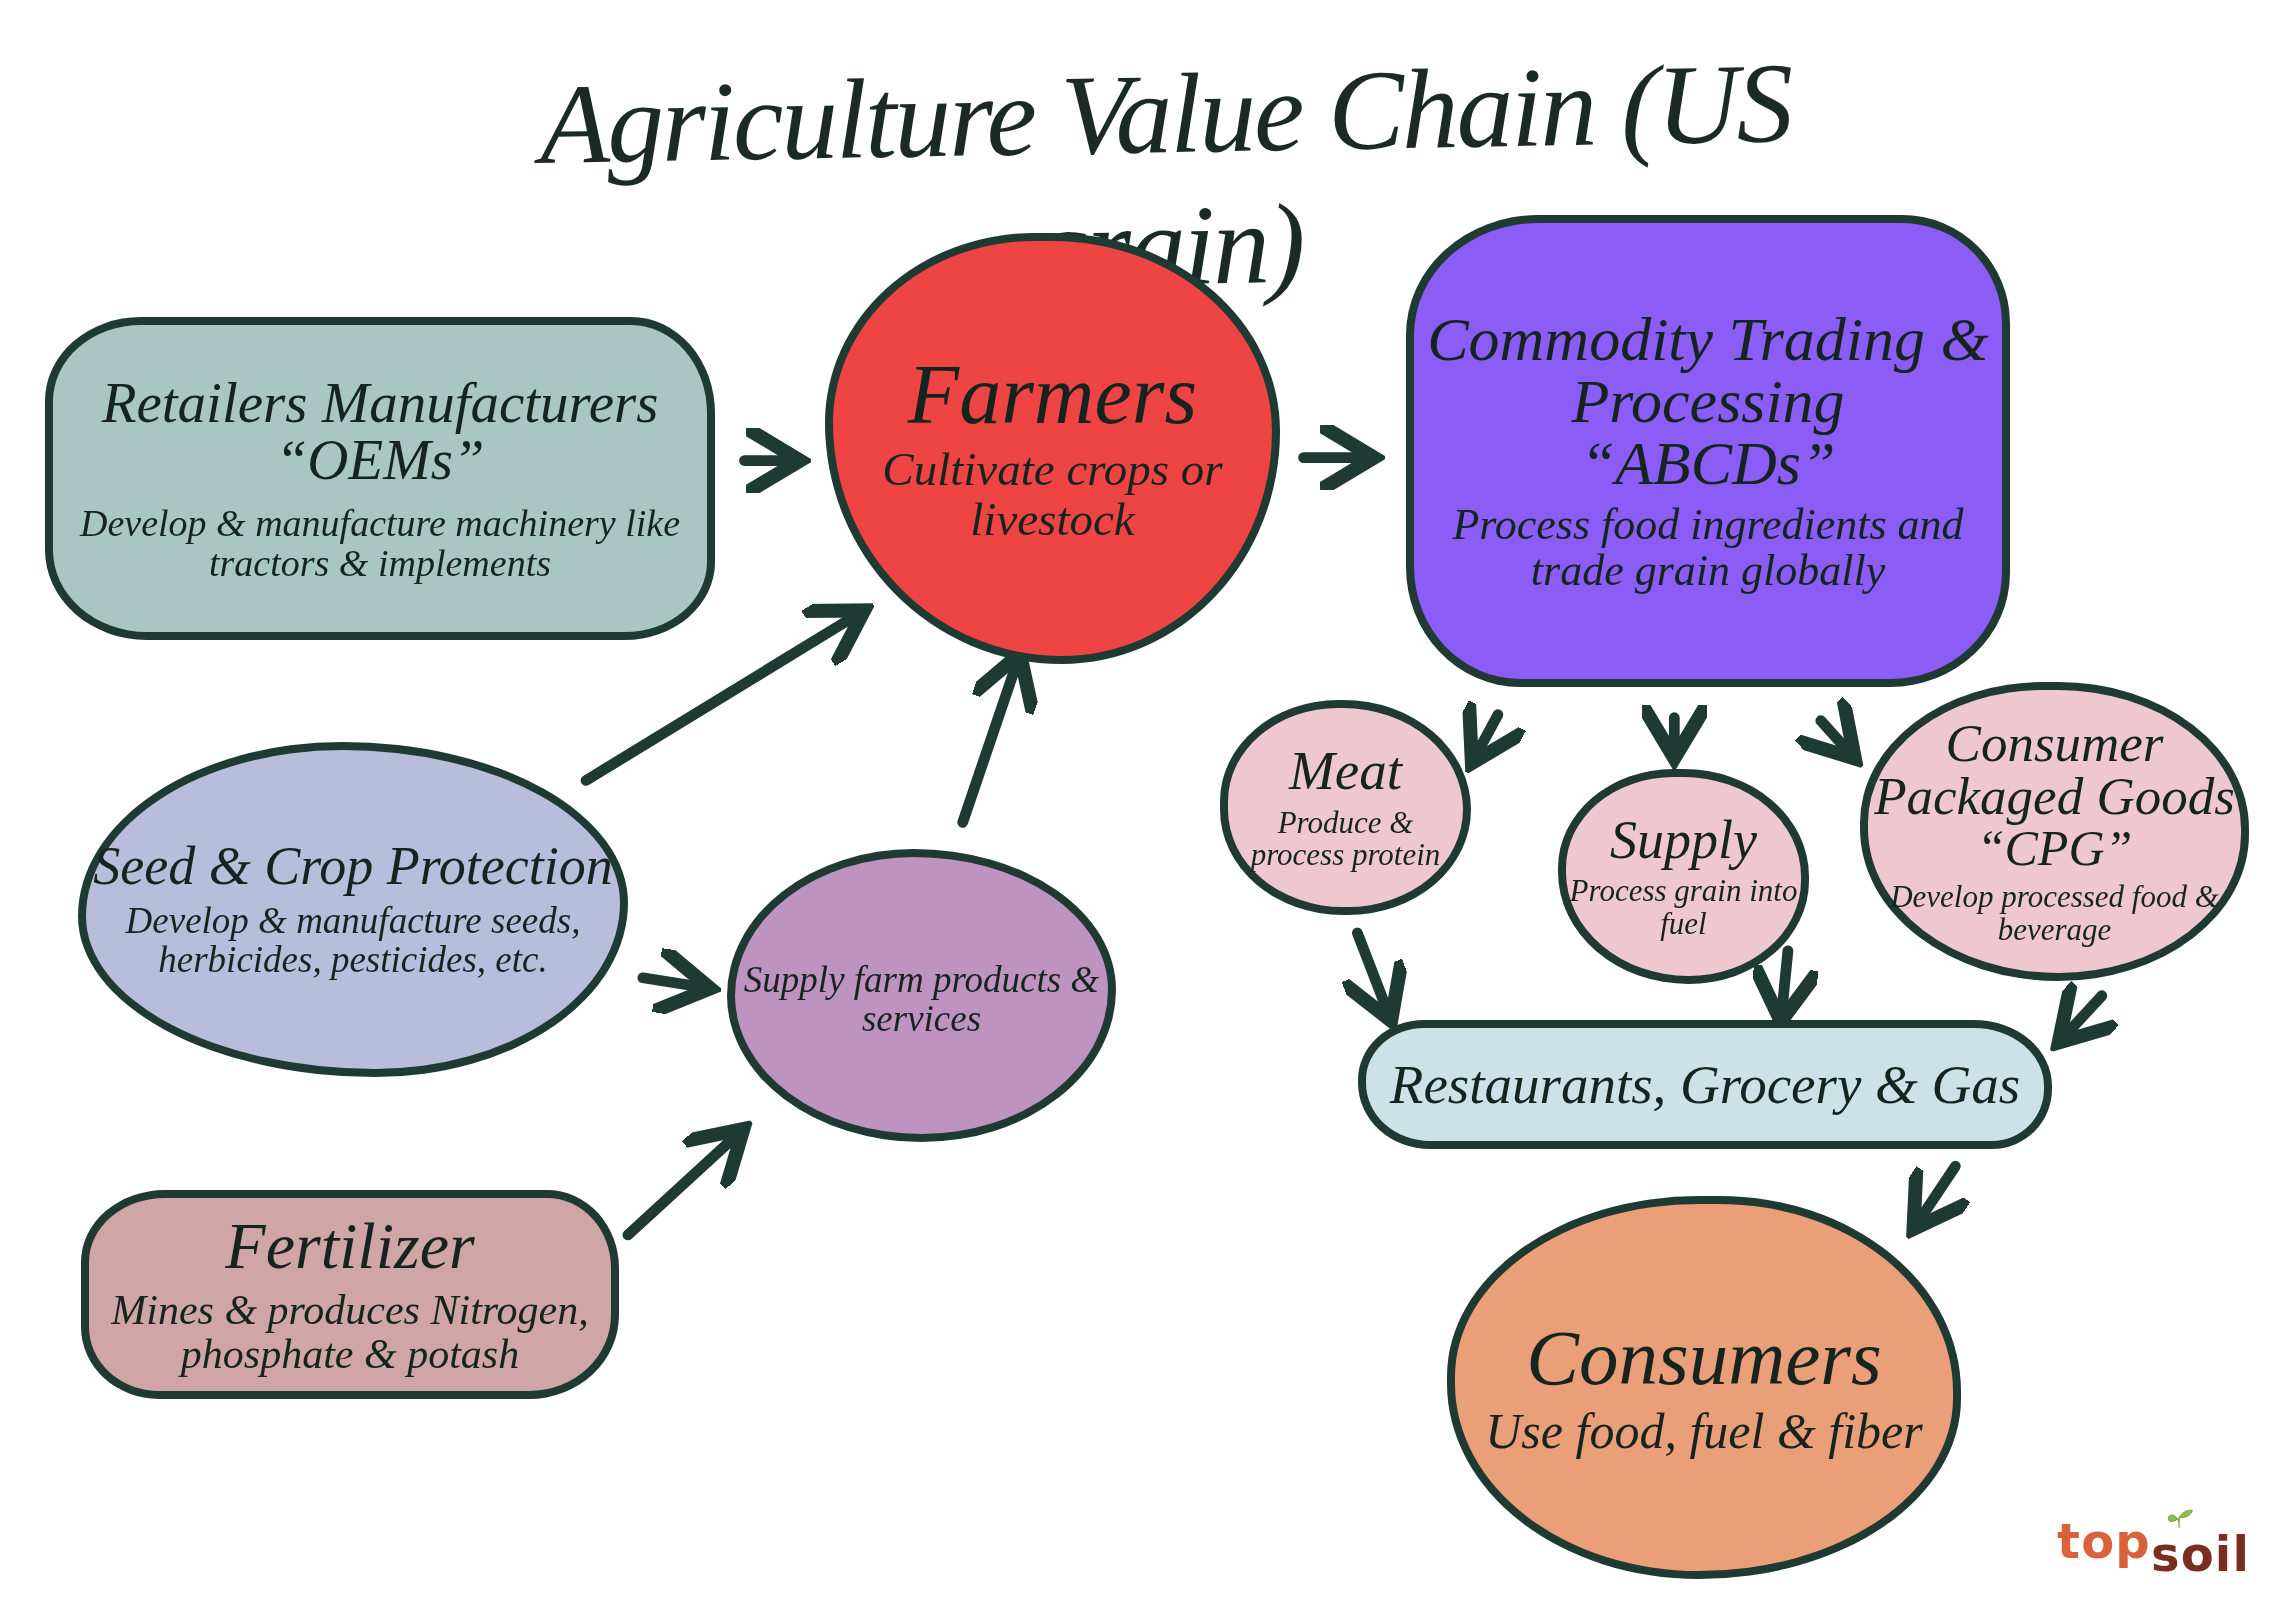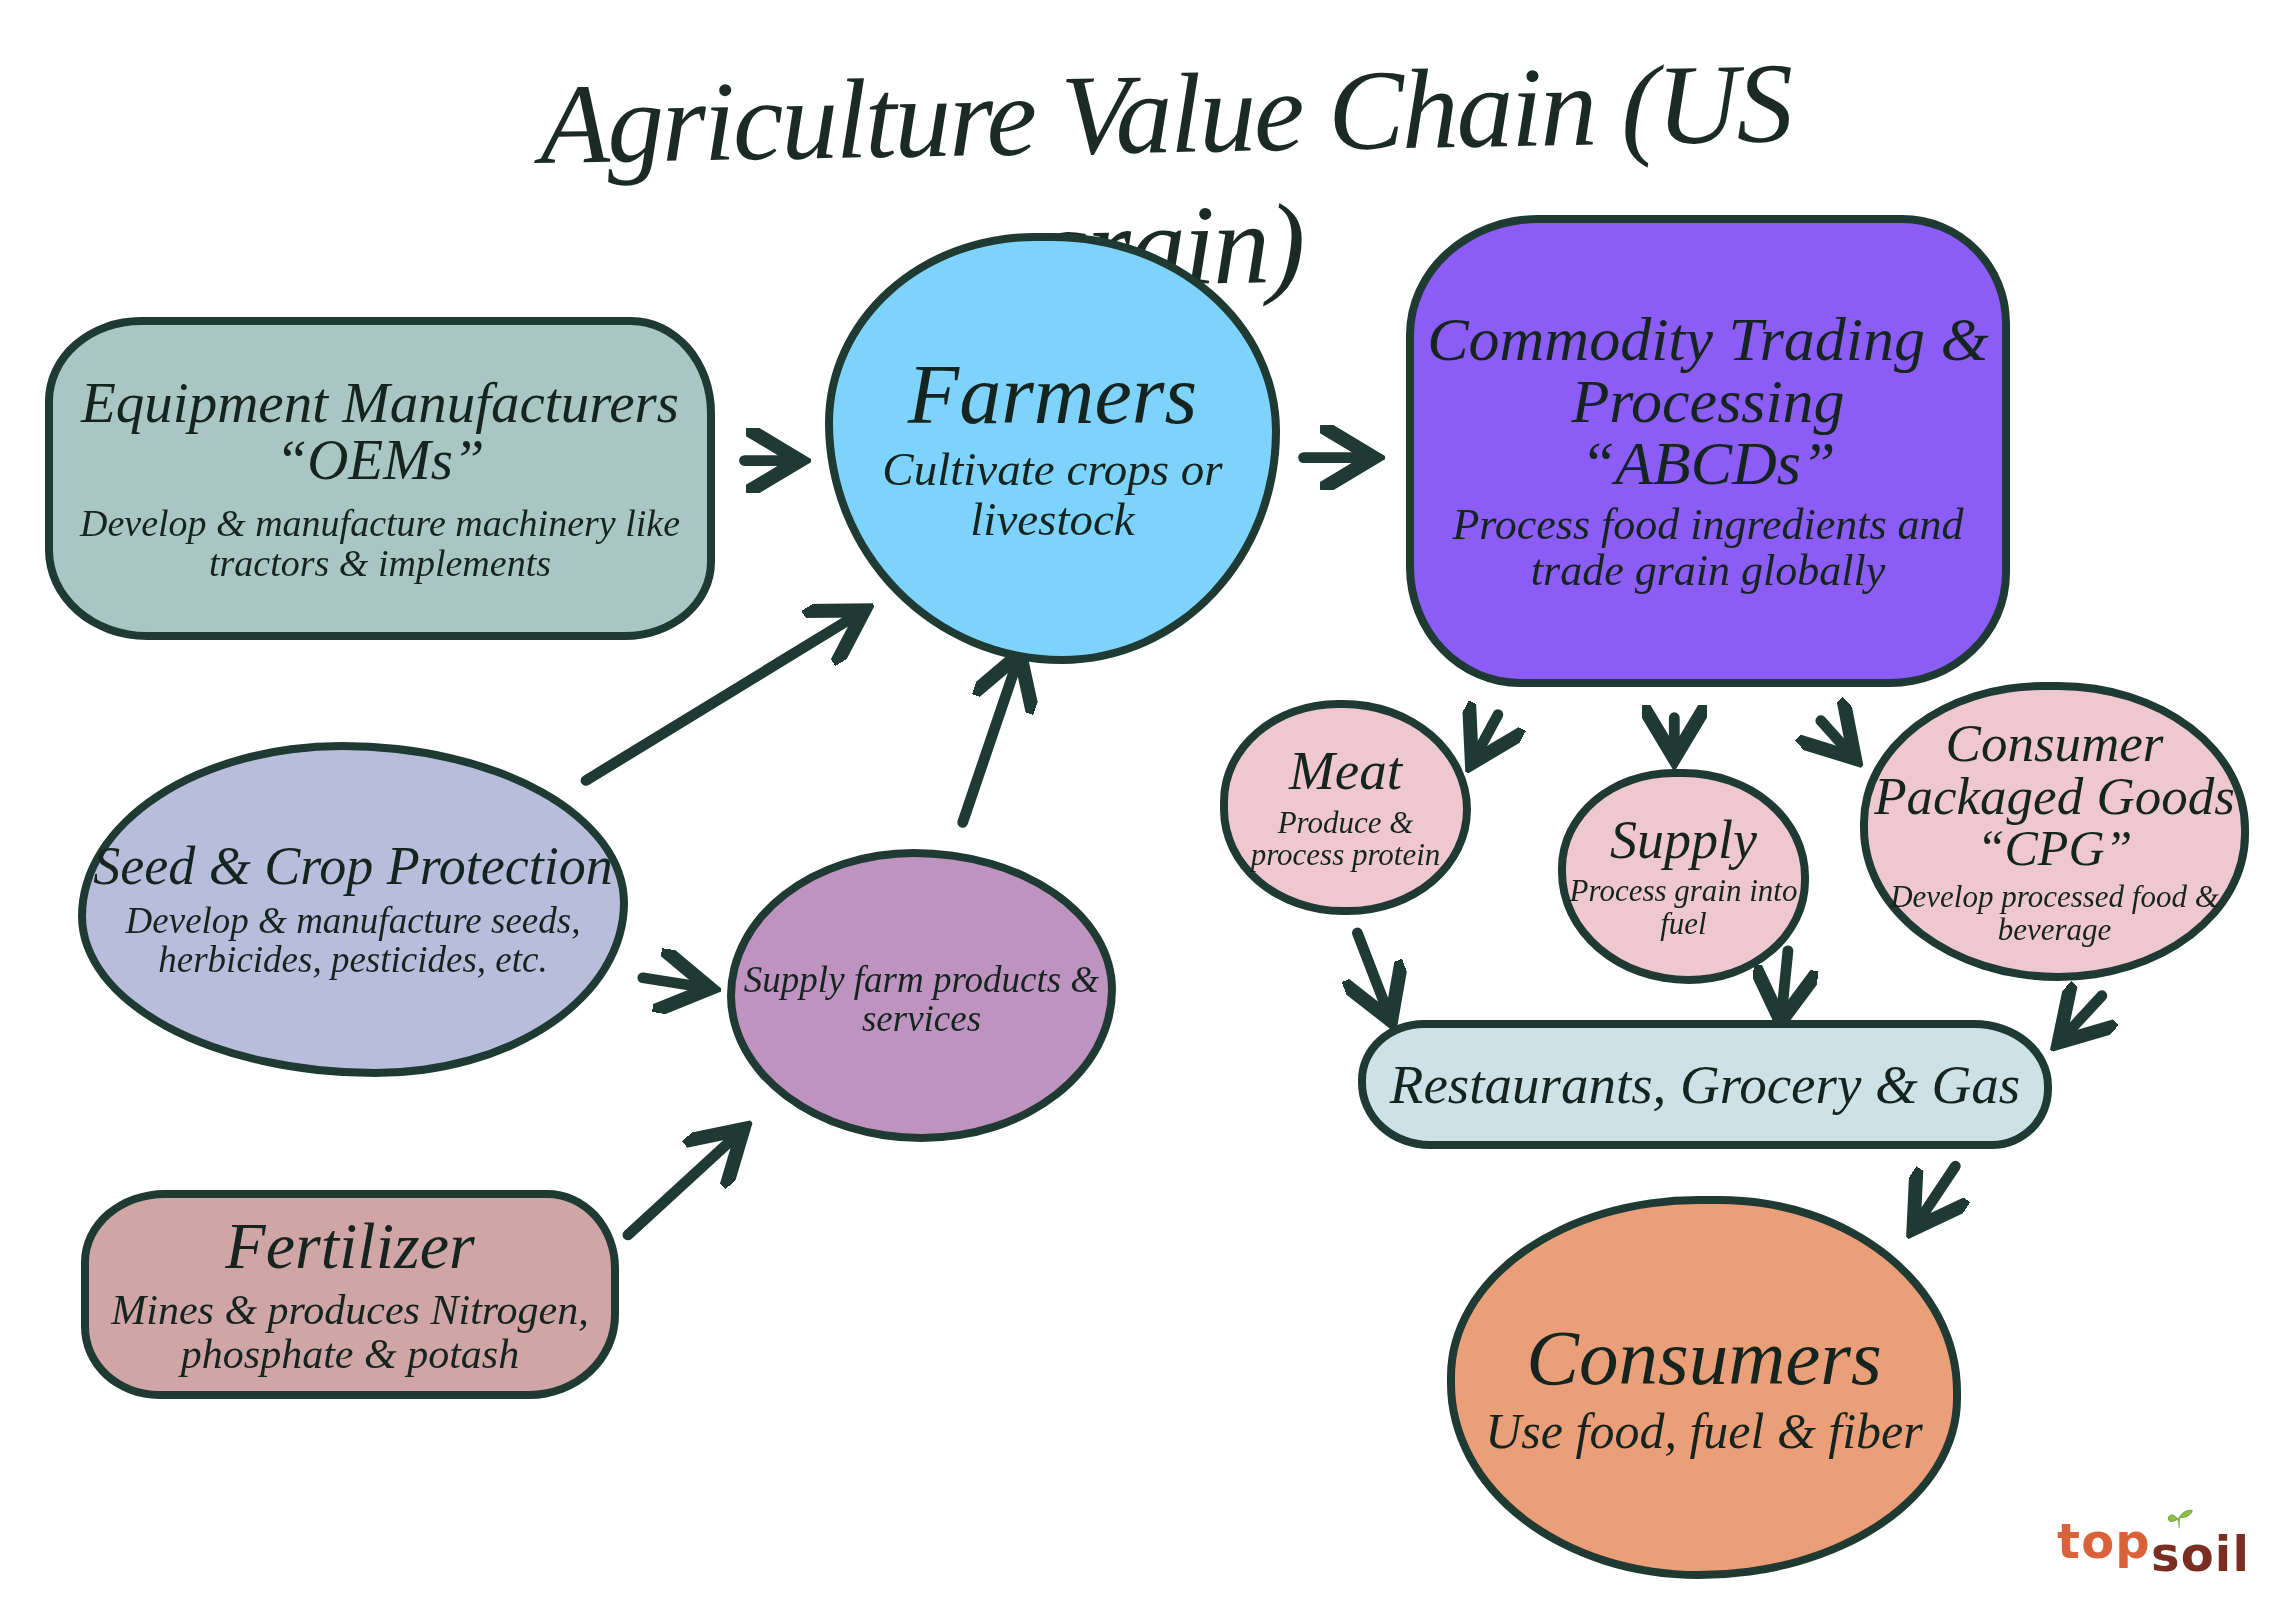--- a/index.html
+++ b/index.html
@@ -14,21 +14,21 @@
   .node .name { font-family:"Liberation Serif", serif; font-style:italic; line-height:1.0;
                 color:#15241f; }
   .node .sub  { font-family:"Liberation Serif", serif; font-style:italic; line-height:1.05;
                 color:#15241f; margin-top:8.4px; }
   .node .abbr { font-family:"Liberation Serif", serif; font-style:italic; color:#15241f; line-height:1.0; }
 
   .oem { left:45px; top:317px; width:670px; height:323px; background:#a9c6c2;
          border-radius:96px 84px 90px 102px / 84px 96px 78px 90px; }
   .oem .name { font-size:57px; } .oem .abbr { font-size:57px; } .oem .sub { font-size:38px;margin-top:16px; }
 
-  .farmers { left:825px; top:233px; width:455px; height:431px; background:#7dd3fc;
+  .farmers { left:825px; top:233px; width:455px; height:431px; background:#ef4444;
              border-radius:46% 50% 48% 52% / 44% 46% 54% 56%; }
   .farmers .name { font-size:84px; } .farmers .sub { font-size:47px; }
 
   .commodity { left:1406px; top:215px; width:604px; height:472px; background:#8b5cf6;
                border-radius:132px 108px 120px 114px / 120px 108px 114px 120px; }
   .commodity .name { font-size:62px; } .commodity .abbr { font-size:62px; } .commodity .sub { font-size:44px; }
 
   .seed { left:78px; top:742px; width:550px; height:335px; background:#b7bddb;
           border-radius:48% 52% 46% 54% / 52% 48% 52% 48%; }
   .seed .name { font-size:54px; } .seed .sub { font-size:37px; }
@@ -91,21 +91,21 @@
     <path d="M2800 1200 L2800 1250"></path>
     <path d="M3045 1205 L3090 1255"></path>
     <path d="M2270 1560 L2320 1690"></path>
     <path d="M2990 1590 L2980 1690"></path>
     <path d="M3515 1665 L3455 1730"></path>
     <path d="M3270 1950 L3210 2040"></path>
   </g>
 </svg>
 
 <div class="node oem">
-  <div class="name">Equipment Manufacturers</div>
+  <div class="name">Retailers Manufacturers</div>
   <div class="abbr">“OEMs”</div>
   <div class="sub">Develop &amp; manufacture machinery like tractors &amp; implements</div>
 </div>
 
 <div class="node farmers">
   <div class="name">Farmers</div>
   <div class="sub">Cultivate crops or livestock</div>
 </div>
 
 <div class="node commodity">

